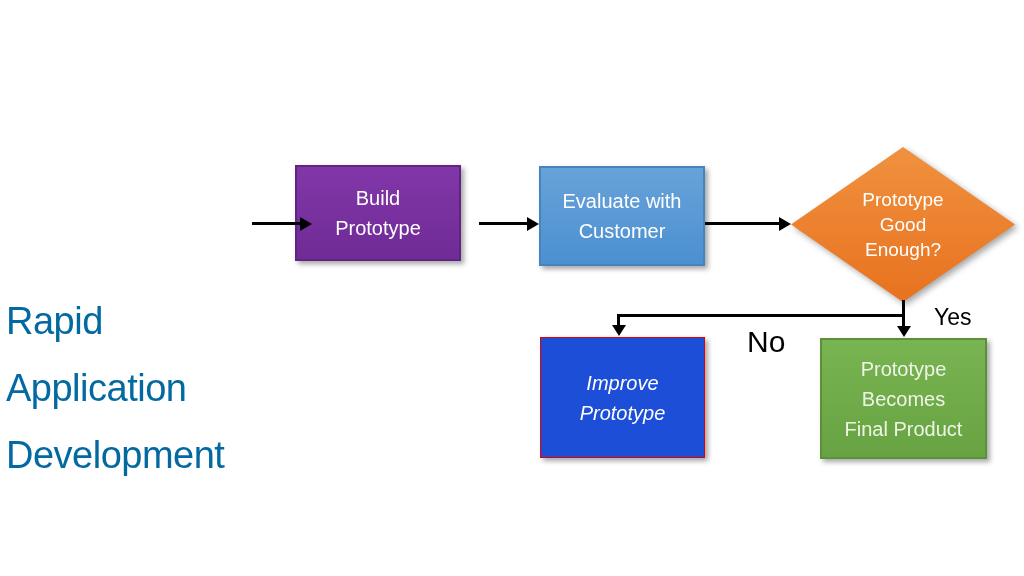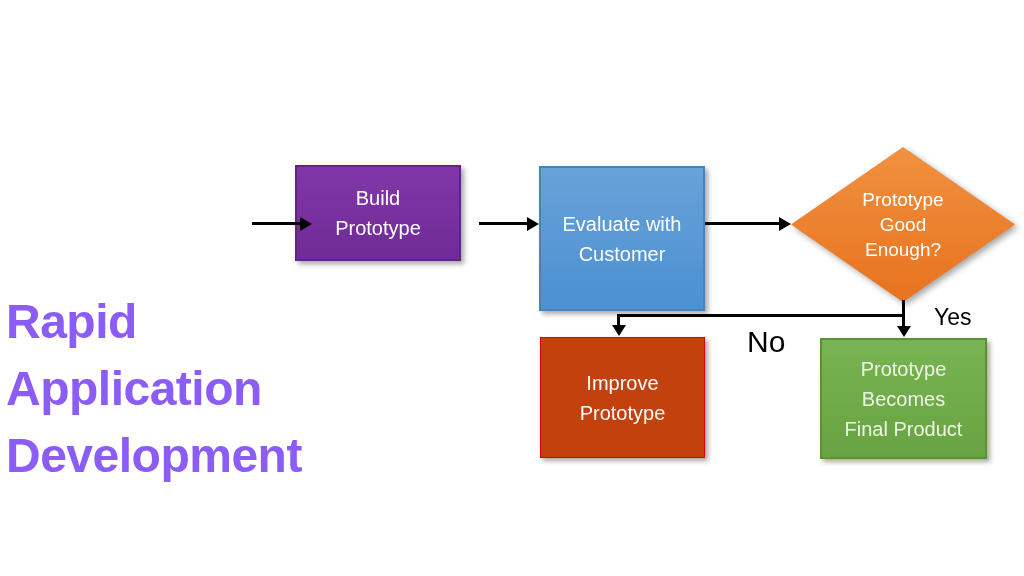--- a/index.html
+++ b/index.html
@@ -8,24 +8,24 @@
     width: 1024px;
     height: 576px;
     background: #ffffff;
     overflow: hidden;
     font-family: "Liberation Sans", sans-serif;
   }
   .title {
     position: absolute;
     left: 6px;
     top: 288px;
-    font-size: 48px;
+    font-size: 38px;
     line-height: 67px;
-    font-weight: bold;
-    color: #8b5cf6;
+    font-weight: normal;
+    color: #0369a1;
     letter-spacing: -0.5px;
     white-space: pre-line;
   }
   .node {
     position: absolute;
     display: flex;
     align-items: center;
     justify-content: center;
     text-align: center;
     color: #ffffff;
@@ -39,28 +39,29 @@
     left: 88px; top: 164px; width: 164px; height: 123px;
     background: linear-gradient(#5b81d1, #3765c0);
     border: 2px solid #3f63ac;
   }
   .node-build {
     left: 295px; top: 165px; width: 166px; height: 96px;
     background: linear-gradient(#8237a8, #6f2b96);
     border: 2px solid #622483;
   }
   .node-evaluate {
-    left: 539px; top: 166px; width: 166px; height: 145px;
+    left: 539px; top: 166px; width: 166px; height: 100px;
     background: linear-gradient(#68a2d9, #4b90d1);
     border: 2px solid #4983bd;
   }
   .node-improve {
     left: 540px; top: 337px; width: 165px; height: 121px;
-    background: #c2410c;
+    background: #1d4ed8;
     border: 1px solid #e00000;
+    font-style: italic;
   }
   .node-final {
     left: 820px; top: 338px; width: 167px; height: 121px;
     background: linear-gradient(#79b452, #67a342);
     border: 2px solid #5c9139;
     color: #eef5e7;
   }
   .diamond-wrap {
     position: absolute;
     left: 791px; top: 147px; width: 224px; height: 155px;

